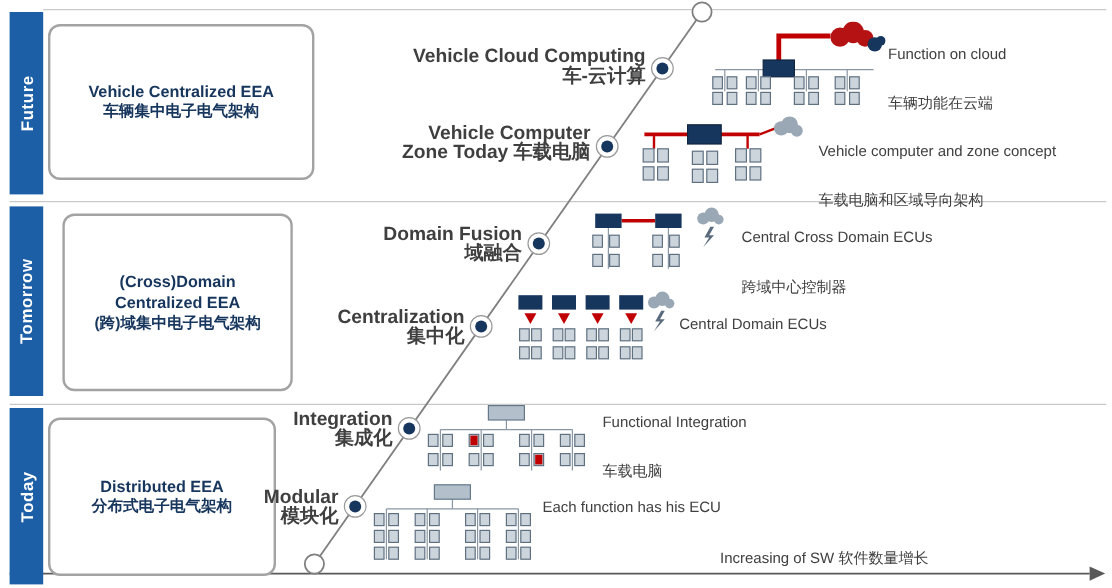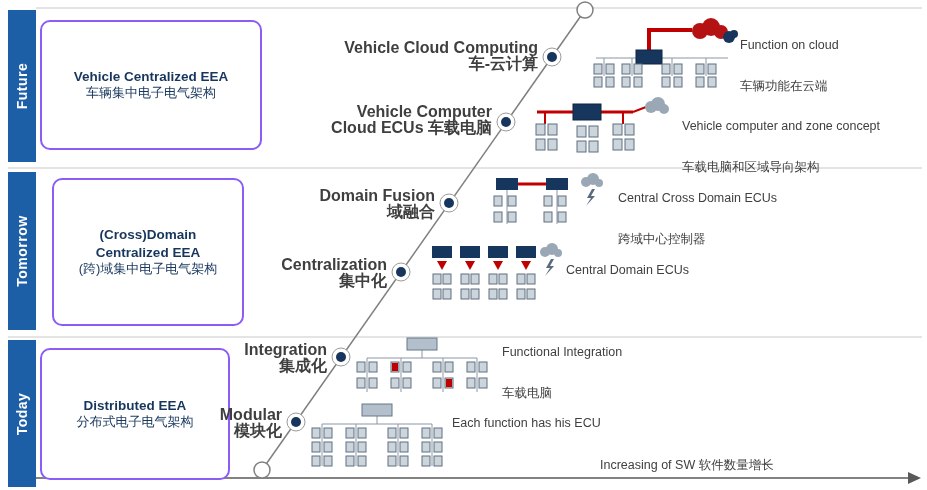--- a/index.html
+++ b/index.html
@@ -1,23 +1,23 @@
 <!DOCTYPE html>
 <html><head>
 <meta charset="utf-8">
 <style>
   html,body{margin:0;padding:0;background:#ffffff;font-family:"Liberation Sans",sans-serif;}
   #canvas{position:relative;width:927px;height:490px;background:#ffffff;overflow:hidden;}
   .abs{position:absolute;}
   svg.abs{display:block;}
   .era-bar{position:absolute;left:8px;width:28px;background:#1d5fa6;display:flex;align-items:center;justify-content:center;}
   .era-label{transform:rotate(-90deg);color:#ffffff;font-weight:bold;font-size:14px;letter-spacing:.5px;white-space:nowrap;}
-  .era-box{position:absolute;border:2px solid #8b5cf6;border-radius:10px;background:#ffffff;display:flex;flex-direction:column;align-items:center;justify-content:center;text-align:center;padding:6px 10px;box-sizing:border-box;}
+  .era-box{position:absolute;border:2px solid #a3a3a3;border-radius:10px;background:#ffffff;display:flex;flex-direction:column;align-items:center;justify-content:center;text-align:center;padding:6px 10px;box-sizing:border-box;}
   .era-title{color:#17365d;font-weight:bold;font-size:13.5px;line-height:1.3;}
-  .era-sub{color:#17365d;font-weight:normal;font-size:13px;line-height:1.3;margin-top:0;}
+  .era-sub{color:#17365d;font-weight:bold;font-size:13px;line-height:1.3;margin-top:0;}
   .ms{position:absolute;text-align:right;font-weight:bold;font-size:16px;color:#3f3f3f;line-height:16px;}
   .ms .zh{display:block;}
   .cap{position:absolute;font-size:12.5px;color:#404040;line-height:17px;}
   .cap .zh{display:block;margin-top:24px;}
   .axis-label{position:absolute;left:600px;top:457px;width:305px;text-align:left;font-size:12.5px;color:#404040;}
 </style>
 </head>
 <body>
 
 <div id="canvas">
@@ -81,21 +81,21 @@
     <div class="era-title">Distributed EEA</div>
     <div class="era-sub">分布式电子电气架构</div>
   </div>
 
   <div class="ms" style="left:310px;top:40px;width:228px">
     <span>Vehicle Cloud Computing</span>
     <span class="zh">车-云计算</span>
   </div>
   <div class="ms" style="left:330px;top:104px;width:162px">
     <span>Vehicle Computer</span>
-    <span class="zh">Cloud ECUs 车载电脑</span>
+    <span class="zh">Zone Today 车载电脑</span>
   </div>
   <div class="ms" style="left:250px;top:257px;width:137px">
     <span>Centralization</span>
     <span class="zh">集中化</span>
   </div>
   <div class="ms" style="left:290px;top:188px;width:145px">
     <span>Domain Fusion</span>
     <span class="zh">域融合</span>
   </div>
   <div class="ms" style="left:205px;top:342px;width:122px">

